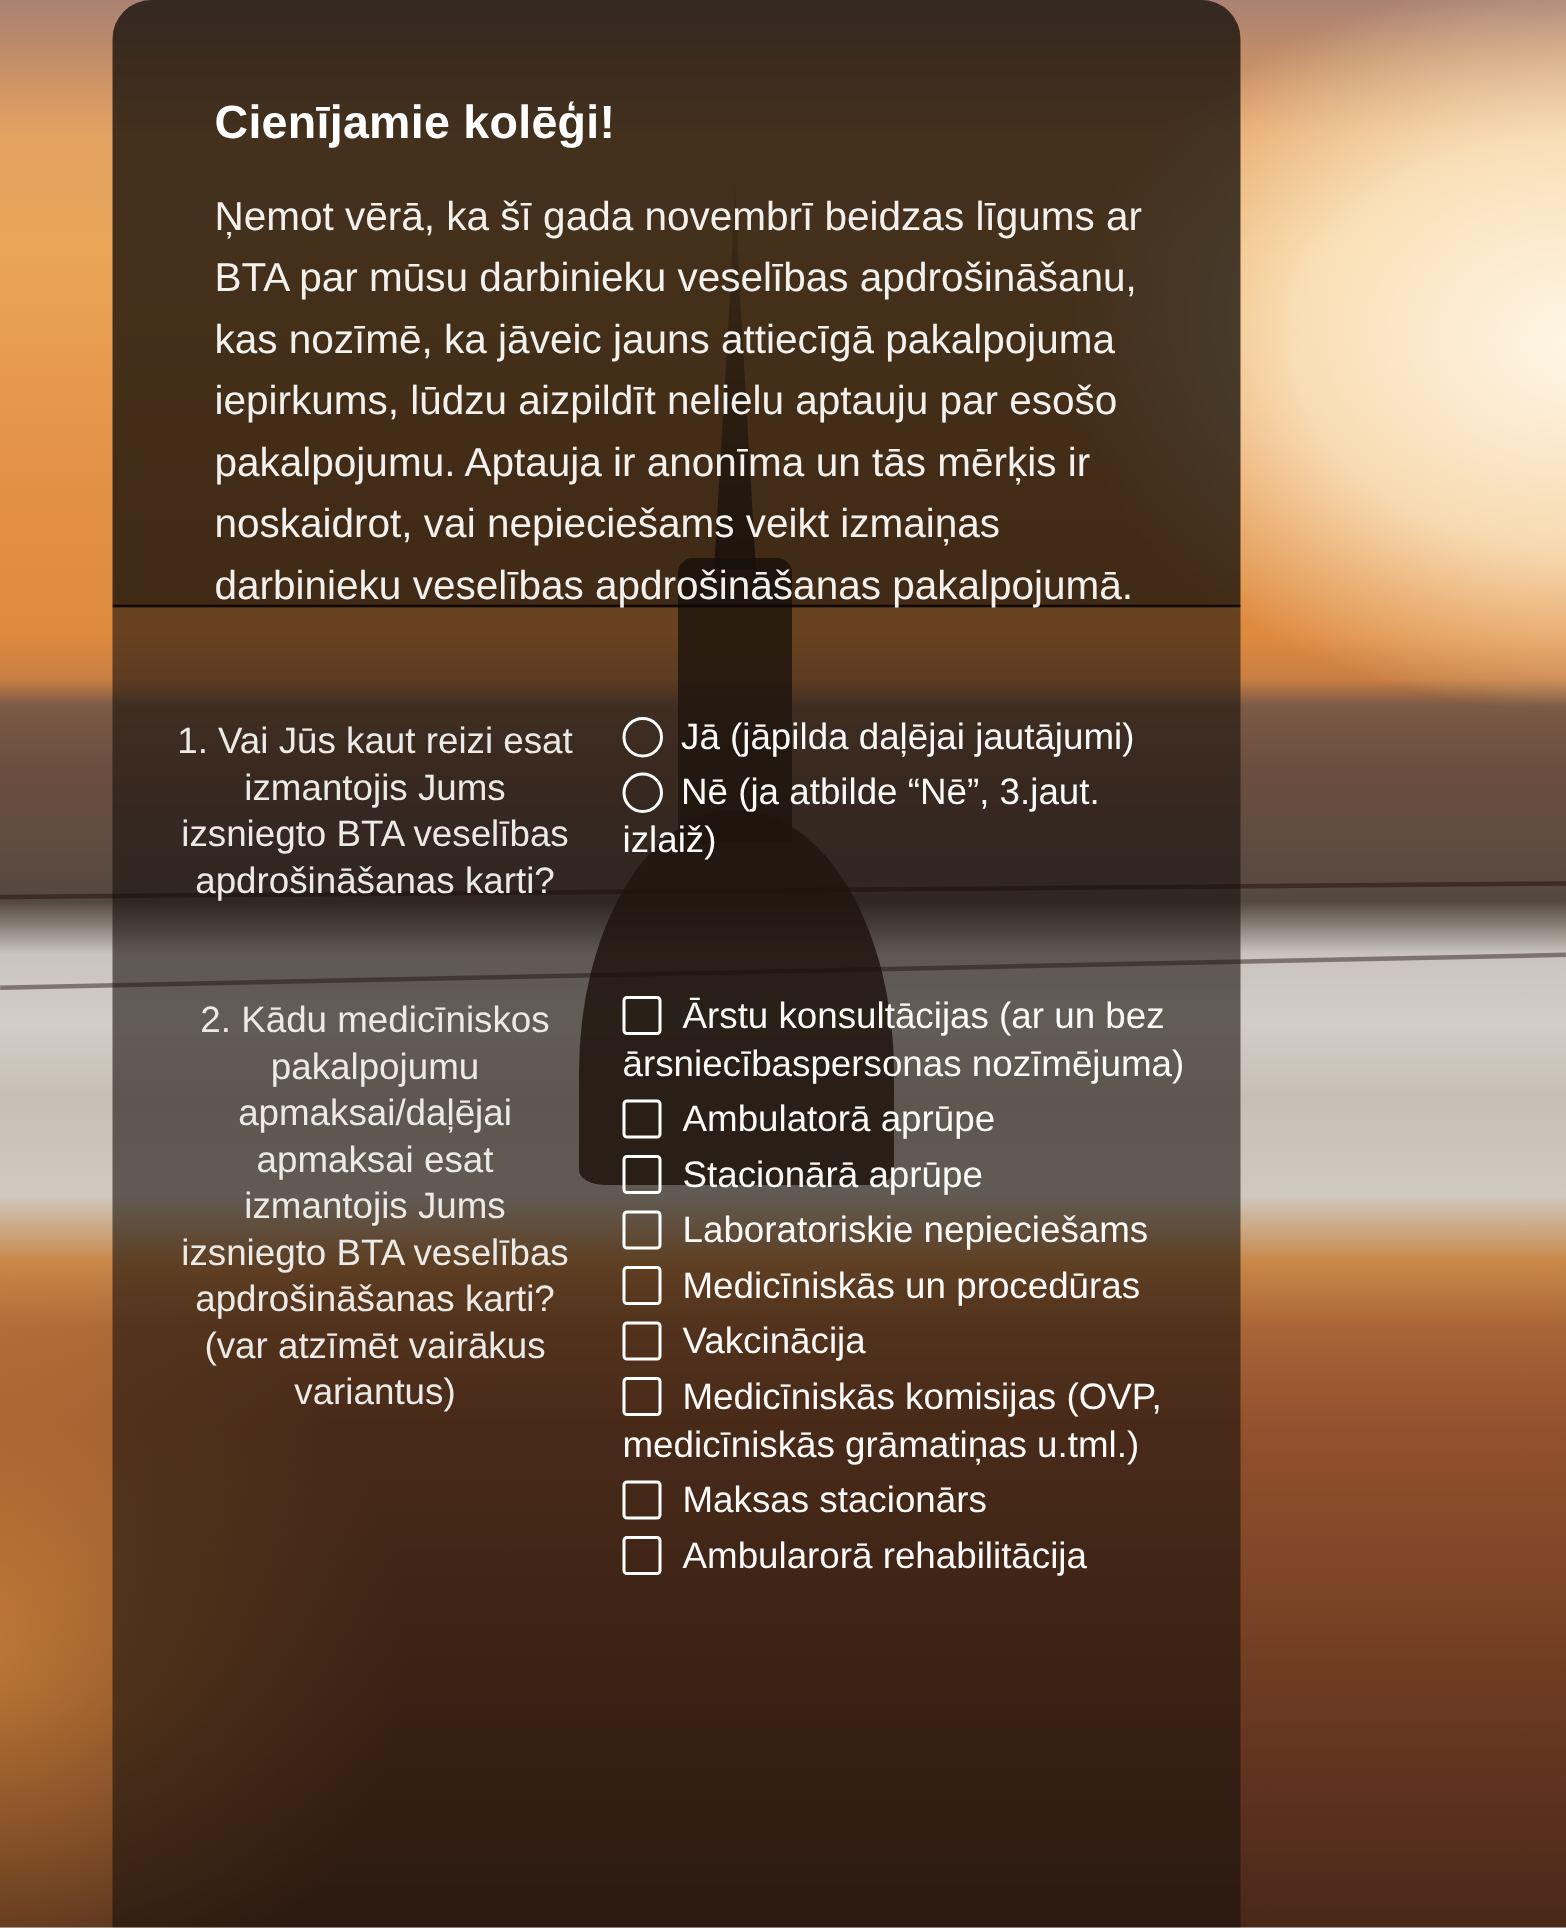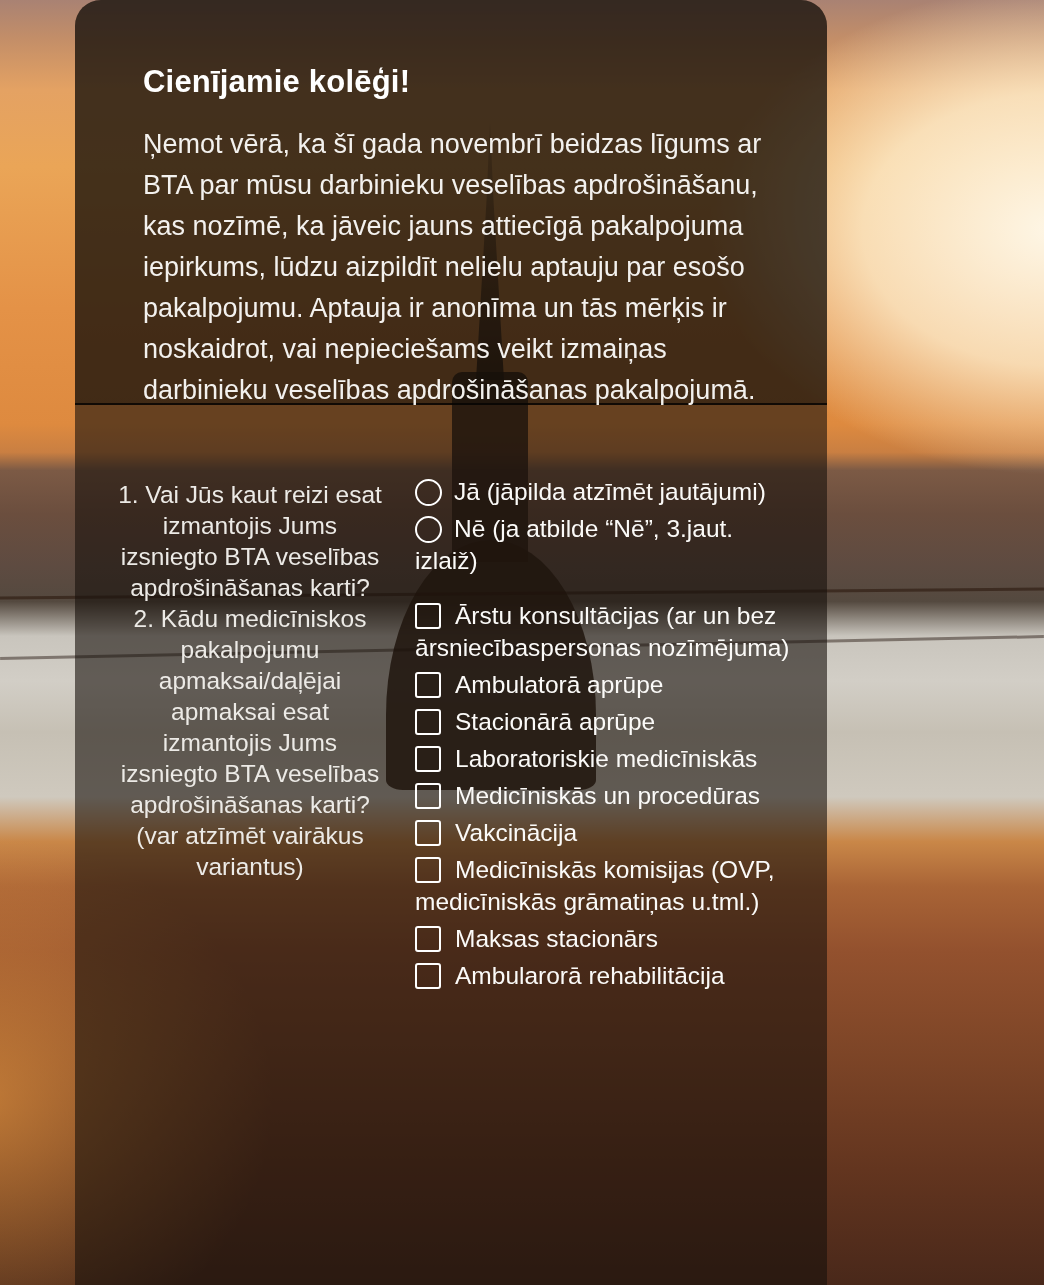--- a/index.html
+++ b/index.html
@@ -80,21 +80,21 @@
   }
 
   .questions { padding: 74px 28px 0 40px; }
 
   .question {
     display: grid;
     grid-template-columns: 270px 1fr;
     column-gap: 30px;
     align-items: start;
   }
-  .question + .question { }
+  .question + .question { margin-top: 62px; }
 
   .q-label {
     color: #eceae6;
     font-size: 24.5px;
     line-height: 31px;
     text-align: center;
   }
 
   .options { margin-top: -3px; max-width: 505px; }
   .option-row {
@@ -137,32 +137,32 @@
   <div class="intro">
     <h1>Cienījamie kolēģi!</h1>
     <p>Ņemot vērā, ka šī gada novembrī beidzas līgums ar BTA par mūsu darbinieku veselības apdrošināšanu, kas nozīmē, ka jāveic jauns attiecīgā pakalpojuma iepirkums, lūdzu aizpildīt nelielu aptauju par esošo pakalpojumu. Aptauja ir anonīma un tās mērķis ir noskaidrot, vai nepieciešams veikt izmaiņas darbinieku veselības apdrošināšanas pakalpojumā.</p>
   </div>
 
   <div class="questions">
 
     <div class="question">
       <div class="q-label">1. Vai Jūs kaut reizi esat izmantojis Jums izsniegto BTA veselības apdrošināšanas karti?</div>
       <div class="options">
-          <div class="option-row"><span class="radio"></span><span>Jā (jāpilda atzīmēt jautājumi)</span></div>
+          <div class="option-row"><span class="radio"></span><span>Jā (jāpilda daļējai jautājumi)</span></div>
           <div class="option-row"><span class="radio"></span><span>Nē (ja atbilde “Nē”, 3.jaut. izlaiž)</span></div>
         </div>
     </div>
 
     <div class="question">
       <div class="q-label">2. Kādu medicīniskos pakalpojumu apmaksai/daļējai apmaksai esat izmantojis Jums izsniegto BTA veselības apdrošināšanas karti? (var atzīmēt vairākus variantus)</div>
       <div class="options">
           <div class="option-row"><span class="checkbox"></span><span>Ārstu konsultācijas (ar un bez ārsniecībaspersonas nozīmējuma)</span></div>
           <div class="option-row"><span class="checkbox"></span><span>Ambulatorā aprūpe</span></div>
           <div class="option-row"><span class="checkbox"></span><span>Stacionārā aprūpe</span></div>
-          <div class="option-row"><span class="checkbox"></span><span>Laboratoriskie medicīniskās</span></div>
+          <div class="option-row"><span class="checkbox"></span><span>Laboratoriskie nepieciešams</span></div>
           <div class="option-row"><span class="checkbox"></span><span>Medicīniskās un procedūras</span></div>
           <div class="option-row"><span class="checkbox"></span><span>Vakcinācija</span></div>
           <div class="option-row"><span class="checkbox"></span><span>Medicīniskās komisijas (OVP, medicīniskās grāmatiņas u.tml.)</span></div>
           <div class="option-row"><span class="checkbox"></span><span>Maksas stacionārs</span></div>
           <div class="option-row"><span class="checkbox"></span><span>Ambularorā rehabilitācija</span></div>
         </div>
     </div>
 
   </div>
 </div>

